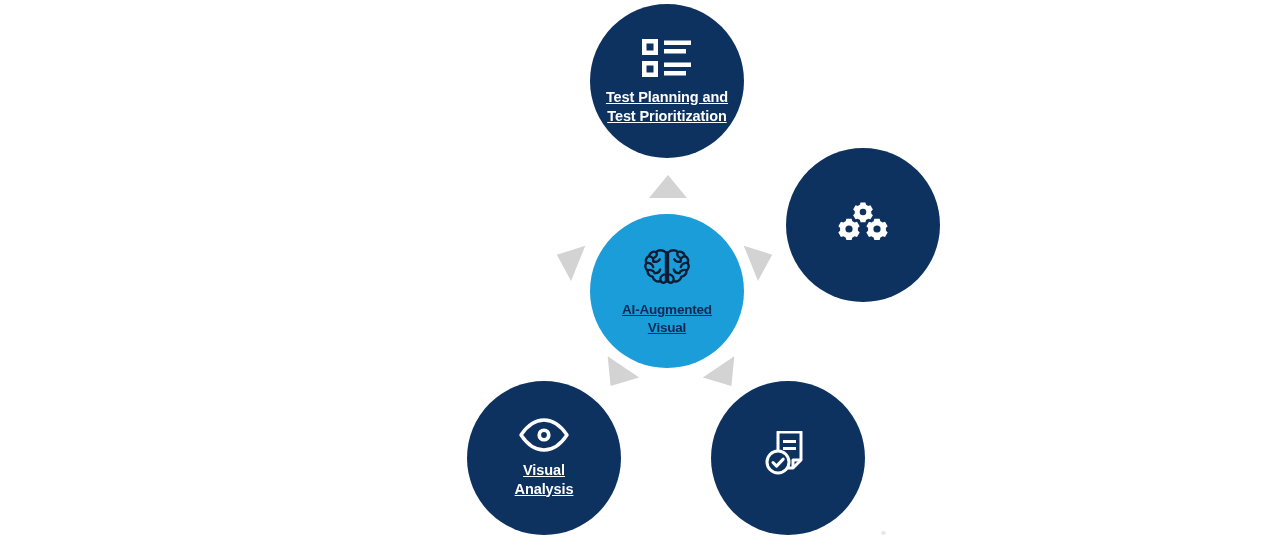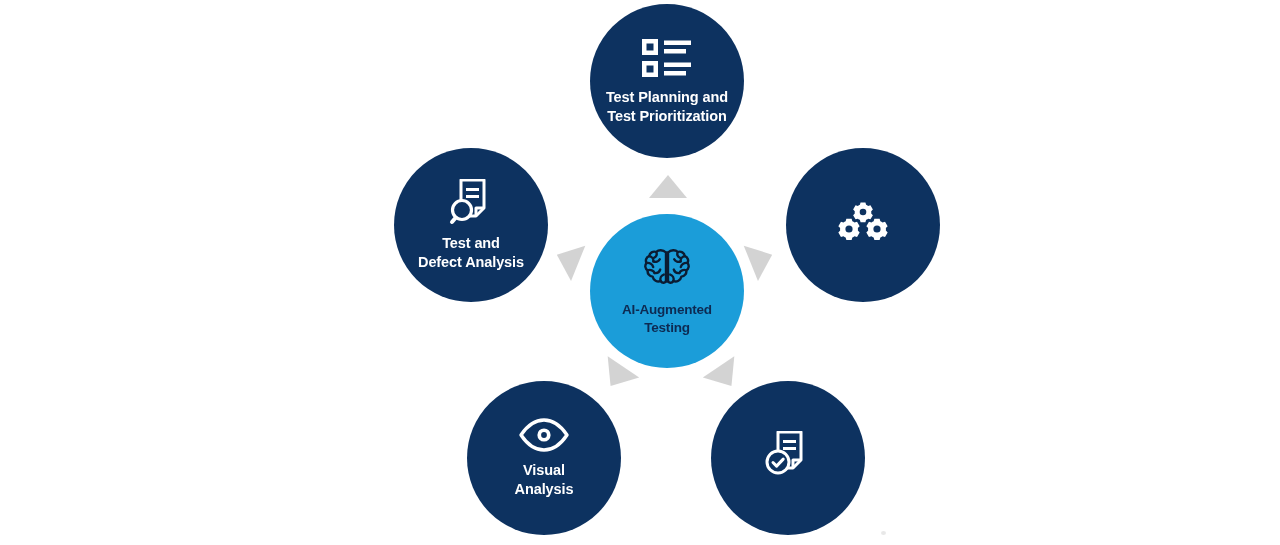--- a/index.html
+++ b/index.html
@@ -59,20 +59,21 @@
   }
 
   .node-label {
     color: #ffffff;
     font-size: 14.5px;
     font-weight: bold;
     line-height: 1.28;
     letter-spacing: -0.1px;
     white-space: pre-line;
     padding: 0 6px;
+    text-decoration: underline;
   }
 
   .node.center .node-label {
     color: #0d2a52;
     font-size: 13.5px;
     line-height: 1.3;
     letter-spacing: -0.2px;
   }
 
   
@@ -232,36 +233,20 @@
       <svg width="52" height="34" viewBox="0 0 52 34">
         <path d="M3,17 C11,5 20,2 26,2 C32,2 41,5 49,17 C41,29 32,32 26,32 C20,32 11,29 3,17 Z" fill="none" stroke="#ffffff" stroke-width="3.4" stroke-linejoin="round"></path>
         <circle cx="26" cy="17" r="6.6" fill="#ffffff"></circle>
         <circle cx="26" cy="17" r="2.9" fill="#0d3260"></circle>
       </svg>
     </span>
     <span class="node-label">Visual
 Analysis</span>
   </div>
 
-  <div class="node outer" id="node-left">
-    <span class="node-icon">
-      <svg width="48" height="46" viewBox="0 0 48 46">
-
-        <path d="M14,1 h23 v28 l-8,8 h-15 z" fill="none" stroke="#ffffff" stroke-width="3" stroke-linejoin="round"></path>
-        <path d="M37,29 h-8 v8" fill="none" stroke="#ffffff" stroke-width="3" stroke-linejoin="round"></path>
-        <rect x="19" y="9" width="13" height="3" fill="#ffffff"></rect>
-        <rect x="19" y="16" width="13" height="3" fill="#ffffff"></rect>
-
-        <line x1="5" y1="43" x2="11" y2="36" stroke="#ffffff" stroke-width="4" stroke-linecap="round"></line>
-        <circle cx="15" cy="31" r="9.5" fill="#0d3260" stroke="#ffffff" stroke-width="3.2"></circle>
-      </svg>
-    </span>
-    <span class="node-label">Test and
-Defect Analysis</span>
-  </div>
 
   <div class="node center" id="node-center">
     <span class="node-icon">
       <svg width="50" height="44" viewBox="0 0 50 44">
         <g fill="none" stroke="#0b1c33" stroke-width="2.4" stroke-linecap="round" stroke-linejoin="round">
 
           <path d="M24,6.5 C21,3.6 16.6,3.6 14.2,6 C11,4.8 7.6,6.8 7.2,10.1
                    C4.3,11.1 3,14.4 4.6,17 C2.5,19.2 3,22.9 5.7,24.3
                    C5.1,27.4 7.4,30.4 10.6,30.6 C11.3,34.2 15.2,36.4 18.6,35
                    C20.2,37.4 23.6,37.4 24,34.4 Z"></path>
@@ -285,18 +270,18 @@
           <path d="M42.8,10.1 C40.2,10.6 38.4,12.8 38.6,15.4"></path>
           <path d="M45.4,17 C42.4,16.4 39.4,18.2 38.8,21"></path>
           <path d="M44.3,24.3 C41.6,23.2 38.4,24.4 37.4,27"></path>
           <path d="M31.4,35 C32.2,32.2 30.8,29.4 28.2,28.6"></path>
           <path d="M38.6,15.4 C36.4,16.4 33.4,15.6 32.2,13.2"></path>
           <path d="M37.4,27 C34.8,27.4 32.6,26 31.8,23.6"></path>
         </g>
       </svg>
     </span>
     <span class="node-label">AI-Augmented
-Testing</span>
+Visual</span>
   </div>
 
   <div id="artifact-dot"></div>
 
 </div>
 
 </body></html>

